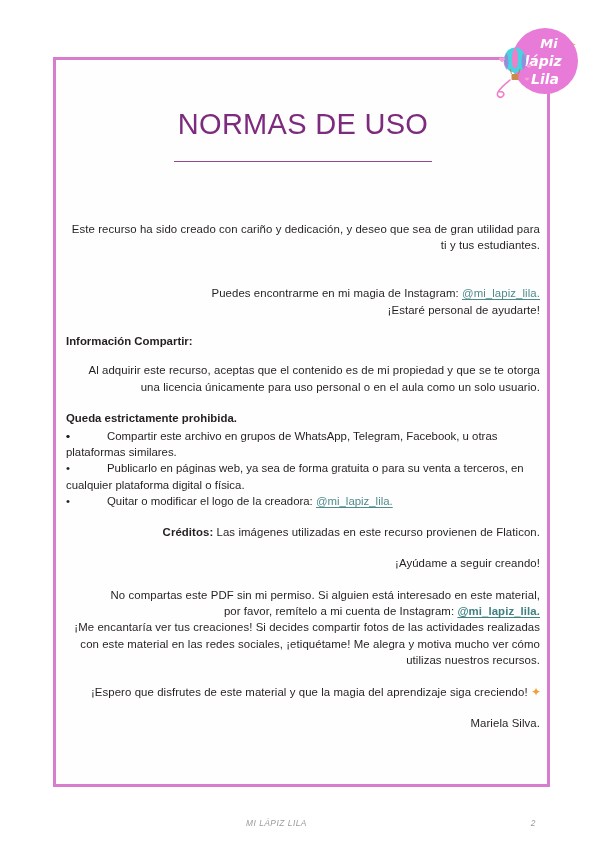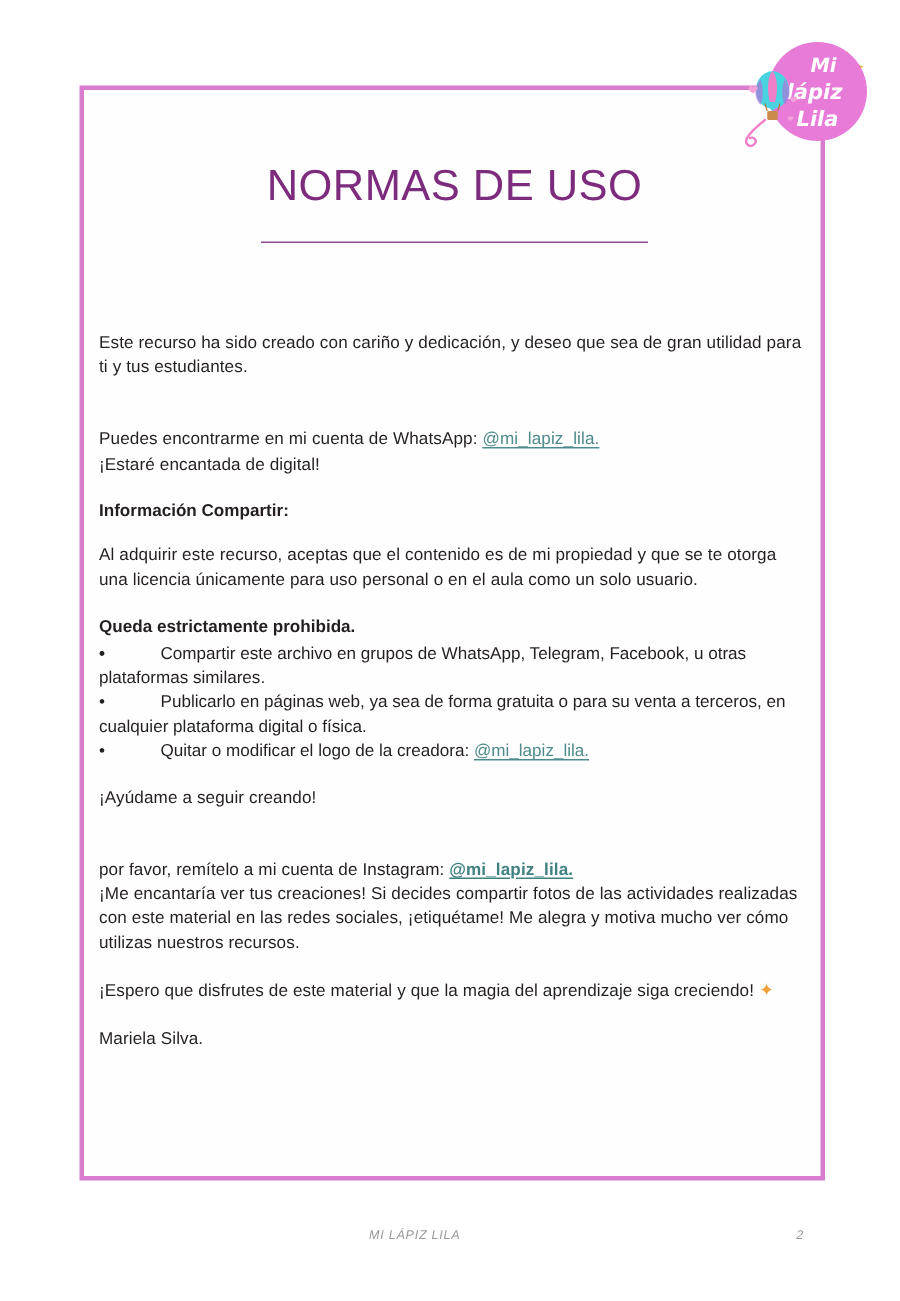--- a/index.html
+++ b/index.html
@@ -61,20 +61,21 @@
     padding: 0 4px 20px 4px;
     display: inline-block;
   }
 
   p.para {
     margin: 0 0 15px 0;
     font-size: 11.4px;
     line-height: 16.4px;
     color: #231f20;
     letter-spacing: 0.08px;
+    text-align: right;
   }
 
   .bold { font-weight: bold; }
 
   .ig-link {
     color: #4f8b8b;
     text-underline-offset: 2px;
   }
   .ig-link.bold-link {
     font-weight: bold;
@@ -175,22 +176,22 @@
 <div class="content">
 
   <h1 class="doc-title">
     <span class="title-inner">NORMAS DE USO</span>
   </h1>
 
   <p class="para">Este recurso ha sido creado con  cariño y dedicación, y deseo que sea de gran utilidad para ti y tus estudiantes.</p>
 
   <p class="para">
     <br>
-    <span>Puedes encontrarme en mi cuenta de WhatsApp: </span><a class="ig-link" href="#">@mi_lapiz_lila.</a><br>
-    <span>¡Estaré encantada de digital!</span>
+    <span>Puedes encontrarme en mi magia de Instagram: </span><a class="ig-link" href="#">@mi_lapiz_lila.</a><br>
+    <span>¡Estaré personal de ayudarte!</span>
   </p>
 
   <div class="section-head">Información Compartir:</div>
 
   <p class="para"> Al adquirir este recurso, aceptas que el contenido es de mi propiedad y que se te otorga una licencia únicamente para uso personal o en el aula como un solo usuario.</p>
 
   <div class="section-head no-gap">Queda estrictamente prohibida.</div>
 
   <ul class="rules">
     <li>
@@ -203,25 +204,28 @@
     <li>
       <span class="bullet-dot">•</span>
       <span>Publicarlo en páginas web, ya sea de forma gratuita o para su venta a terceros, en cualquier plataforma digital o física.</span>
     </li>
     <li>
       <span class="bullet-dot">•</span>
       <span>Quitar o modificar el logo de la creadora: </span><a class="ig-link" href="#">@mi_lapiz_lila.</a>
     </li>
   </ul>
 
+  <p class="para">
+    <span class="bold">Créditos:</span><span> Las imágenes utilizadas en este recurso provienen de  Flaticon.</span>
+  </p>
 
   <p class="para">¡Ayúdame a seguir creando!</p>
 
   <p class="para">
-    <br>
+    <span>No compartas este PDF sin mi permiso. Si alguien está interesado en este material,</span><br>
     <span>por favor, remítelo a mi cuenta de Instagram: </span><a class="ig-link bold-link" href="#">@mi_lapiz_lila.</a><br>
     <span>¡Me encantaría ver tus creaciones! Si decides compartir fotos de las actividades realizadas con este material en las redes sociales, ¡etiquétame! Me alegra y motiva mucho ver cómo utilizas nuestros recursos.</span>
   </p>
 
   <p class="para">
     <span>¡Espero que disfrutes de este material y que la magia del aprendizaje siga creciendo! </span><span class="sparkle">✦</span>
   </p>
 
   <p class="para">Mariela Silva.</p>
 

